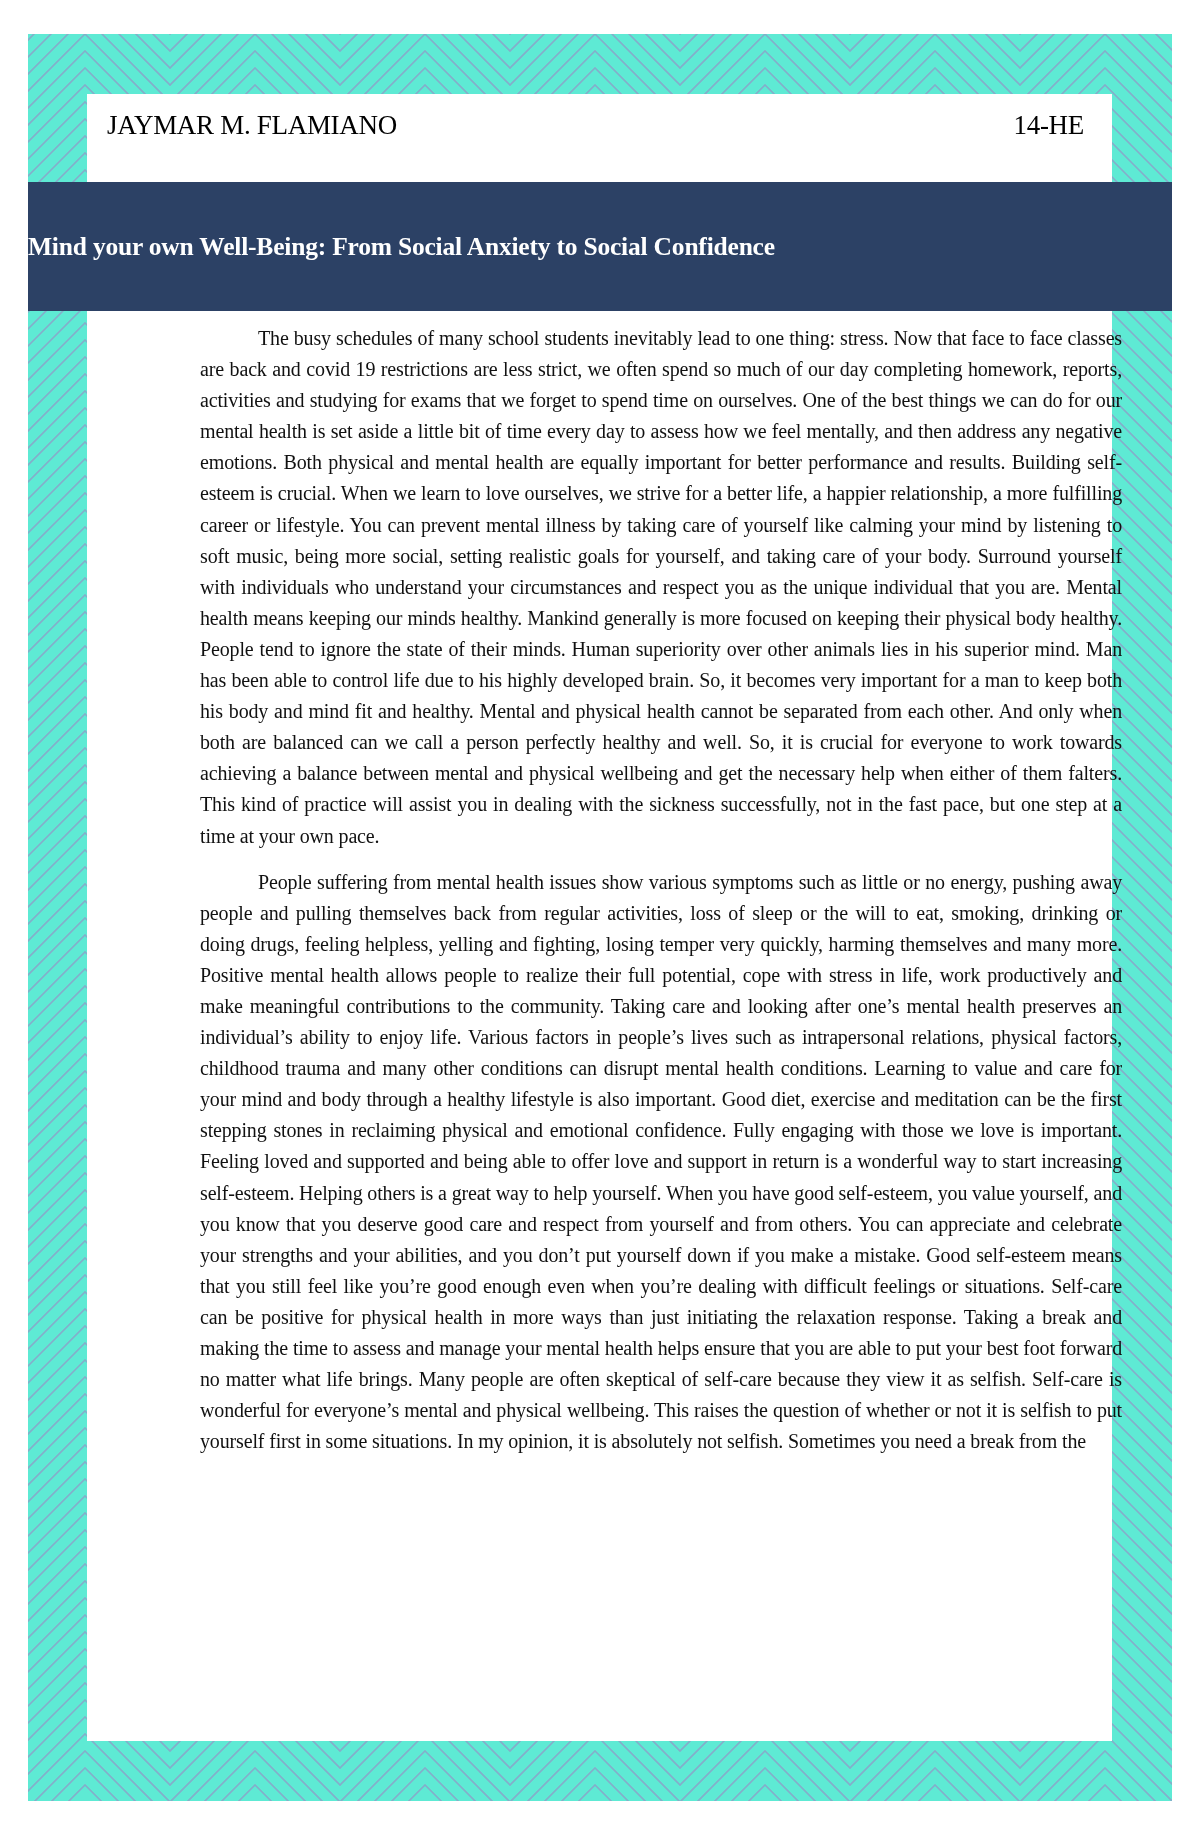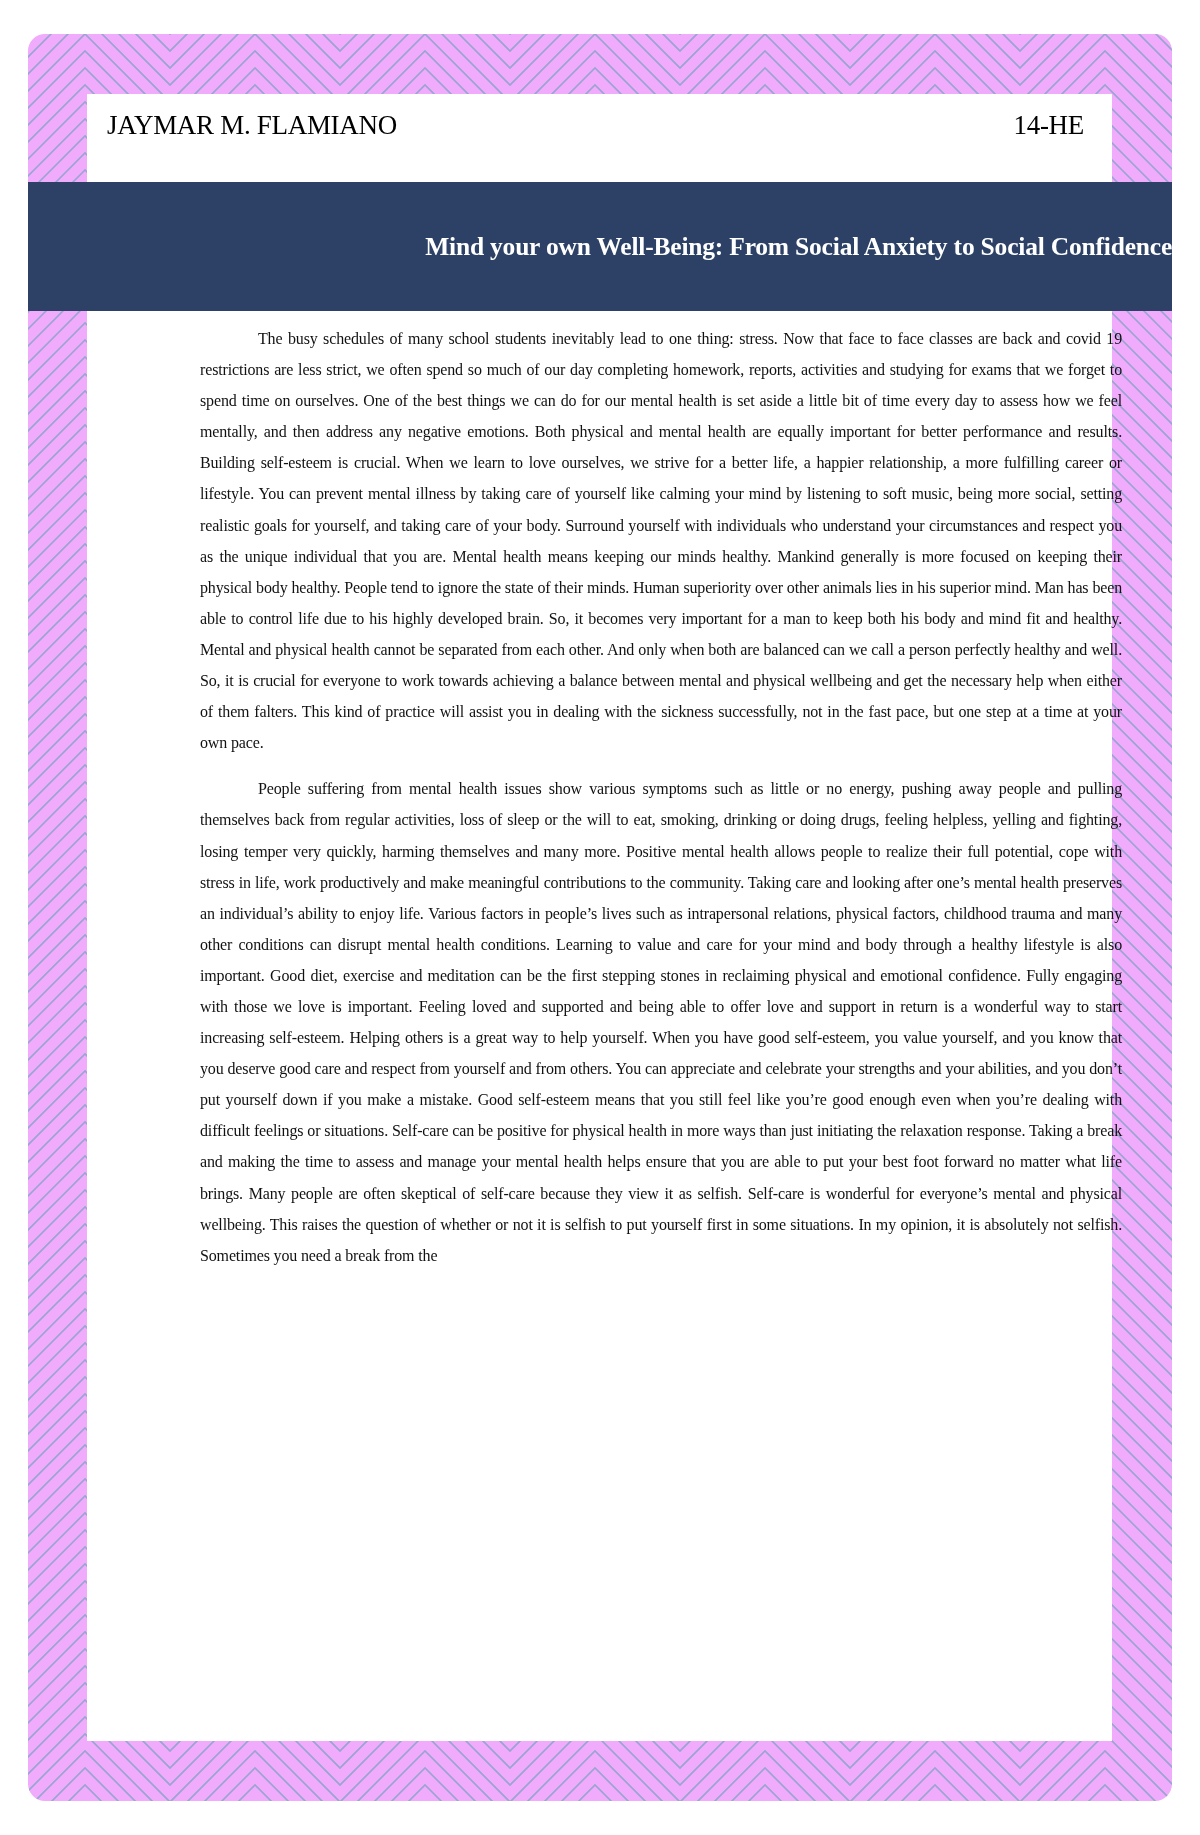--- a/index.html
+++ b/index.html
@@ -2,23 +2,22 @@
 <html><head>
 <meta charset="utf-8">
 <style>
   html, body { margin: 0; padding: 0; background: #ffffff; }
   body { width: 1200px; height: 1835px; position: relative; overflow: hidden; }
 
   .frame {
     position: absolute;
     left: 28px; top: 34px;
     width: 1144px; height: 1767px;
-    background: #f0abfc;
+    background: #5eead4;
     overflow: hidden;
-    border-radius: 17px;
   }
   .frame svg.pattern { position: absolute; left: 0; top: 0; width: 100%; height: 100%; }
 
   .inner {
     position: absolute;
     left: 59px; top: 60px;
     width: 1025px; height: 1647px;
     background: #ffffff;
   }
 
@@ -35,37 +34,37 @@
     letter-spacing: -0.3px;
   }
 
   .title-band {
     position: absolute;
     left: 0; top: 148px;
     width: 1144px; height: 129px;
     background: #2c4165;
     display: flex;
     align-items: center;
-    justify-content: flex-end;
+    justify-content: flex-start;
   }
   .title-band h1 {
     margin: 0;
     font-family: "Liberation Serif", "DejaVu Serif", serif;
     font-weight: bold;
     font-size: 25.5px;
     color: #ffffff;
     letter-spacing: -0.2px;
   }
 
   .body-text {
     position: absolute;
     left: 113px; top: 229px;
     width: 922px;
     font-family: "Liberation Serif", "DejaVu Serif", serif;
-    font-size: 16px;
+    font-size: 20px;
     line-height: 31.1px;
     color: #111;
     text-align: justify;
     letter-spacing: -0.15px;
   }
   .body-text p { margin: 0 0 15px 0; text-indent: 58px; }
 </style>
 </head>
 <body>
 

